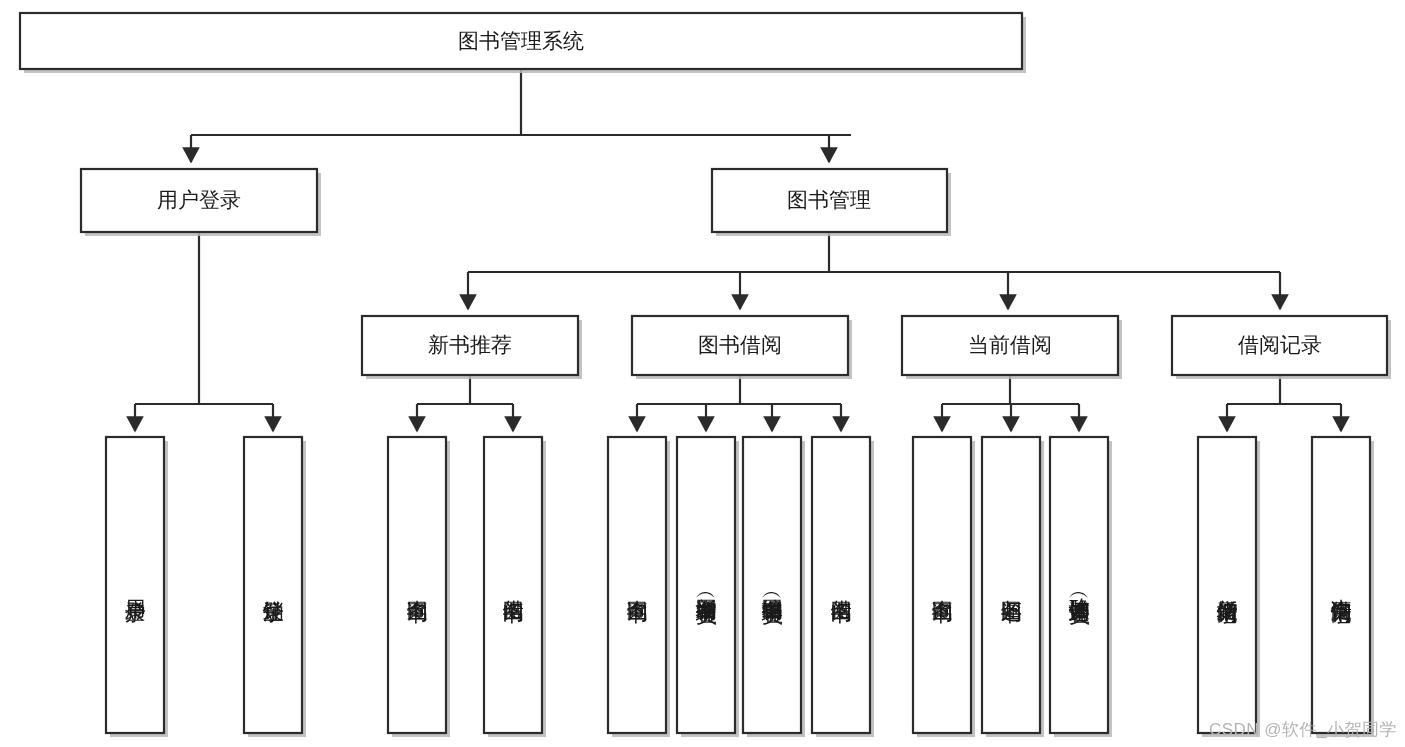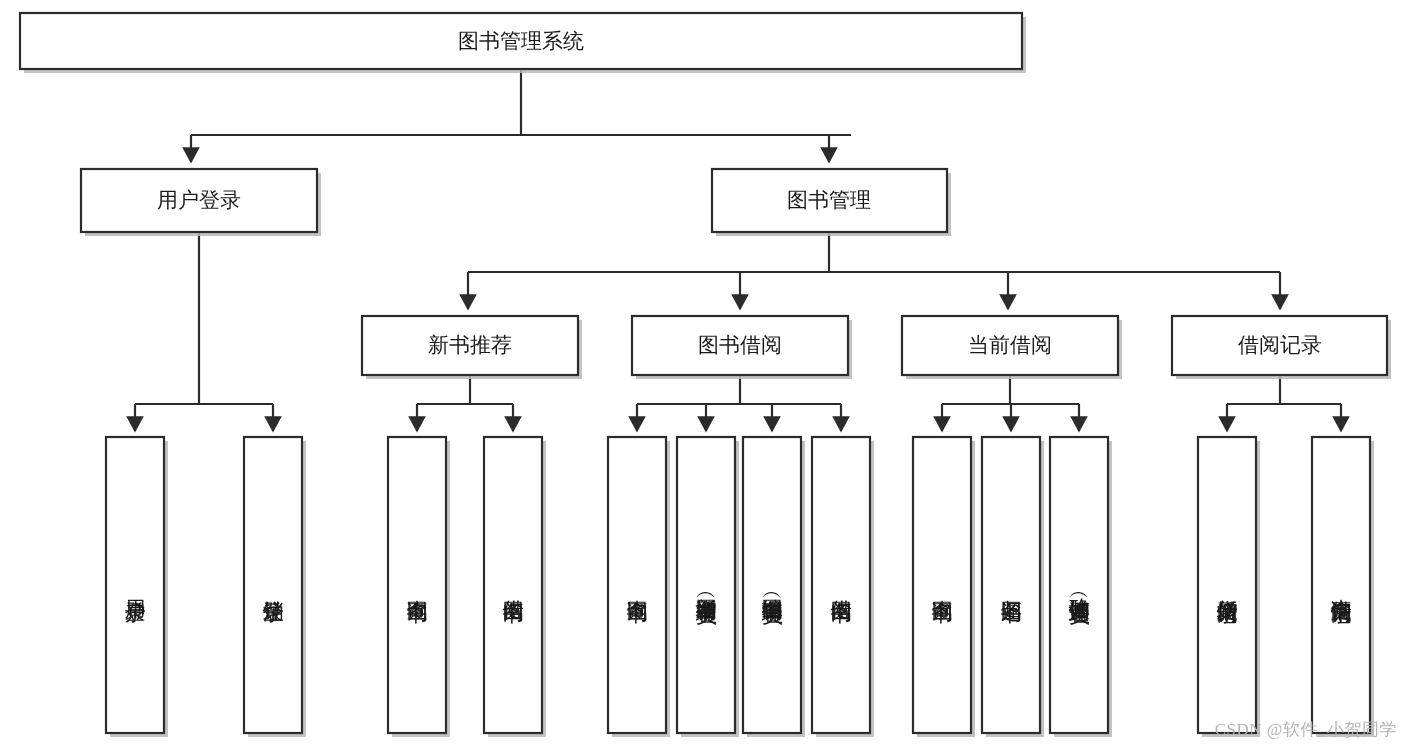--- a/index.html
+++ b/index.html
@@ -65,21 +65,21 @@
     line-height: 1.08;
     color: #1a1a1a;
     letter-spacing: 1px;
     white-space: nowrap;
     pointer-events: none;
   }
   #watermark {
     position: absolute;
     right: 8px;
     bottom: 6px;
-    font-family: Liberation Serif, serif;
+    font-family: Liberation Sans, sans-serif;
     font-size: 17px;
     color: #b4b4b4;
     letter-spacing: 0.5px;
     user-select: none;
   }
 </style>
 </head>
 <body>
 
 <div id="diagram-root">

